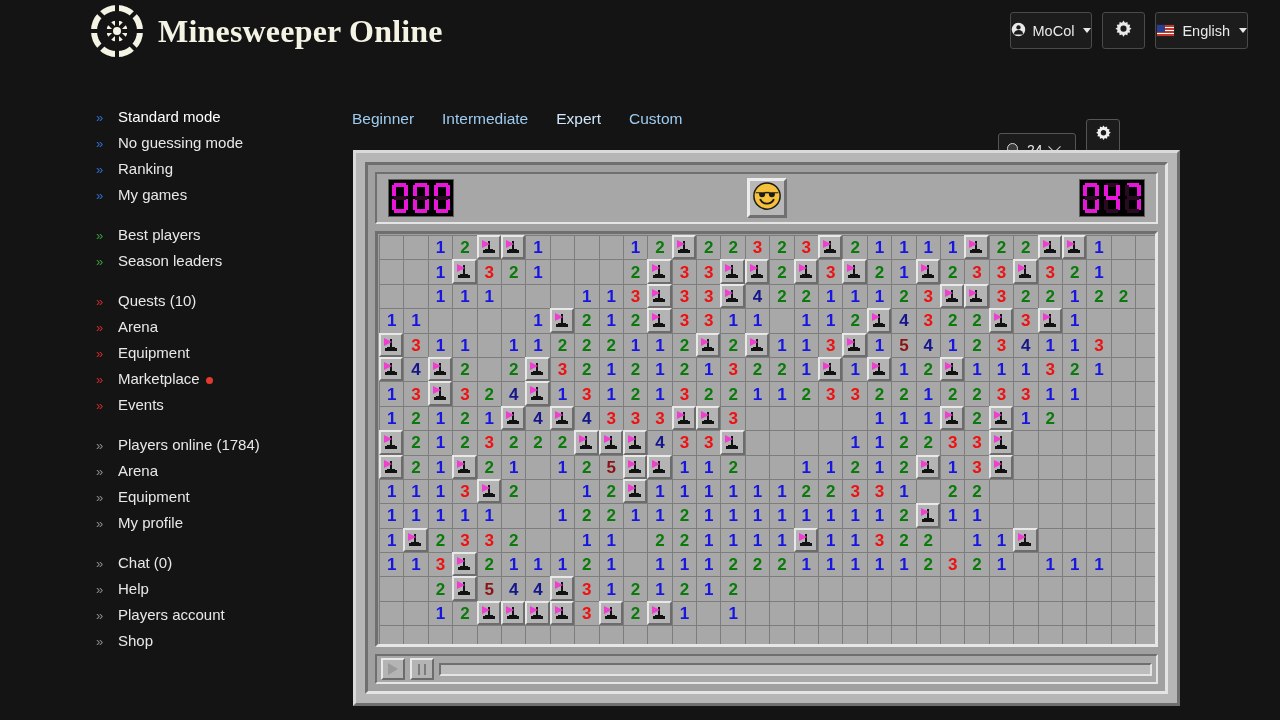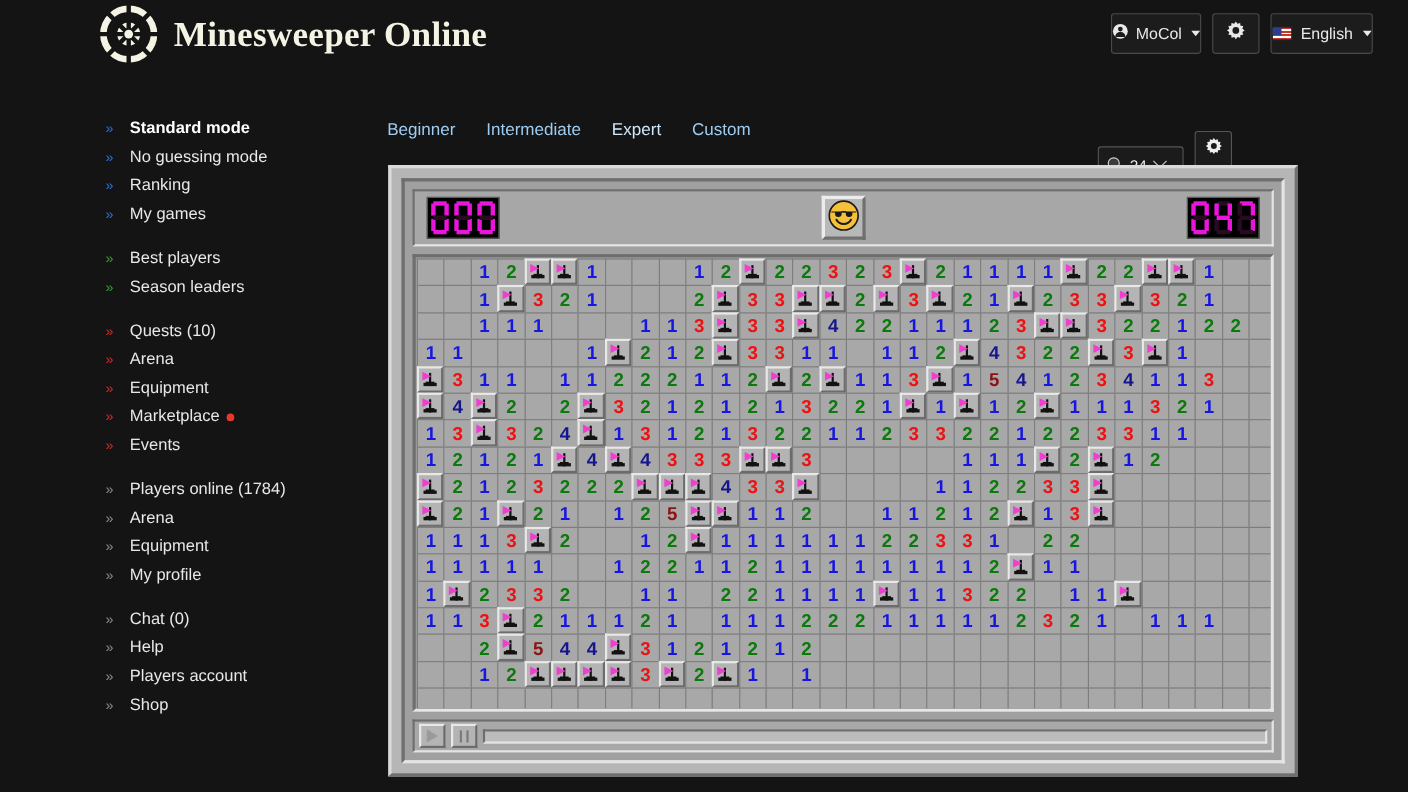--- a/index.html
+++ b/index.html
@@ -90,21 +90,21 @@
   .nav-item .chev {
     width: 22px;
     font-size: 13px;
     flex: 0 0 22px;
   }
   .chev.blue { color: #2f6fd0; }
   .chev.green { color: #3b9c3b; }
   .chev.red { color: #cc2b2b; }
   .chev.gray { color: #8a8a8a; }
   .nav-item .lbl { white-space: nowrap; }
-  .nav-item.active .lbl { font-weight: bold; color: #ffffff; }
+  .nav-item.active .lbl { font-weight: normal; color: #ffffff; }
   .dot-new {
     display: inline-block;
     width: 7px; height: 7px;
     border-radius: 50%;
     background: #e23b2e;
     margin-left: 6px;
     vertical-align: 1px;
   }
 
   

